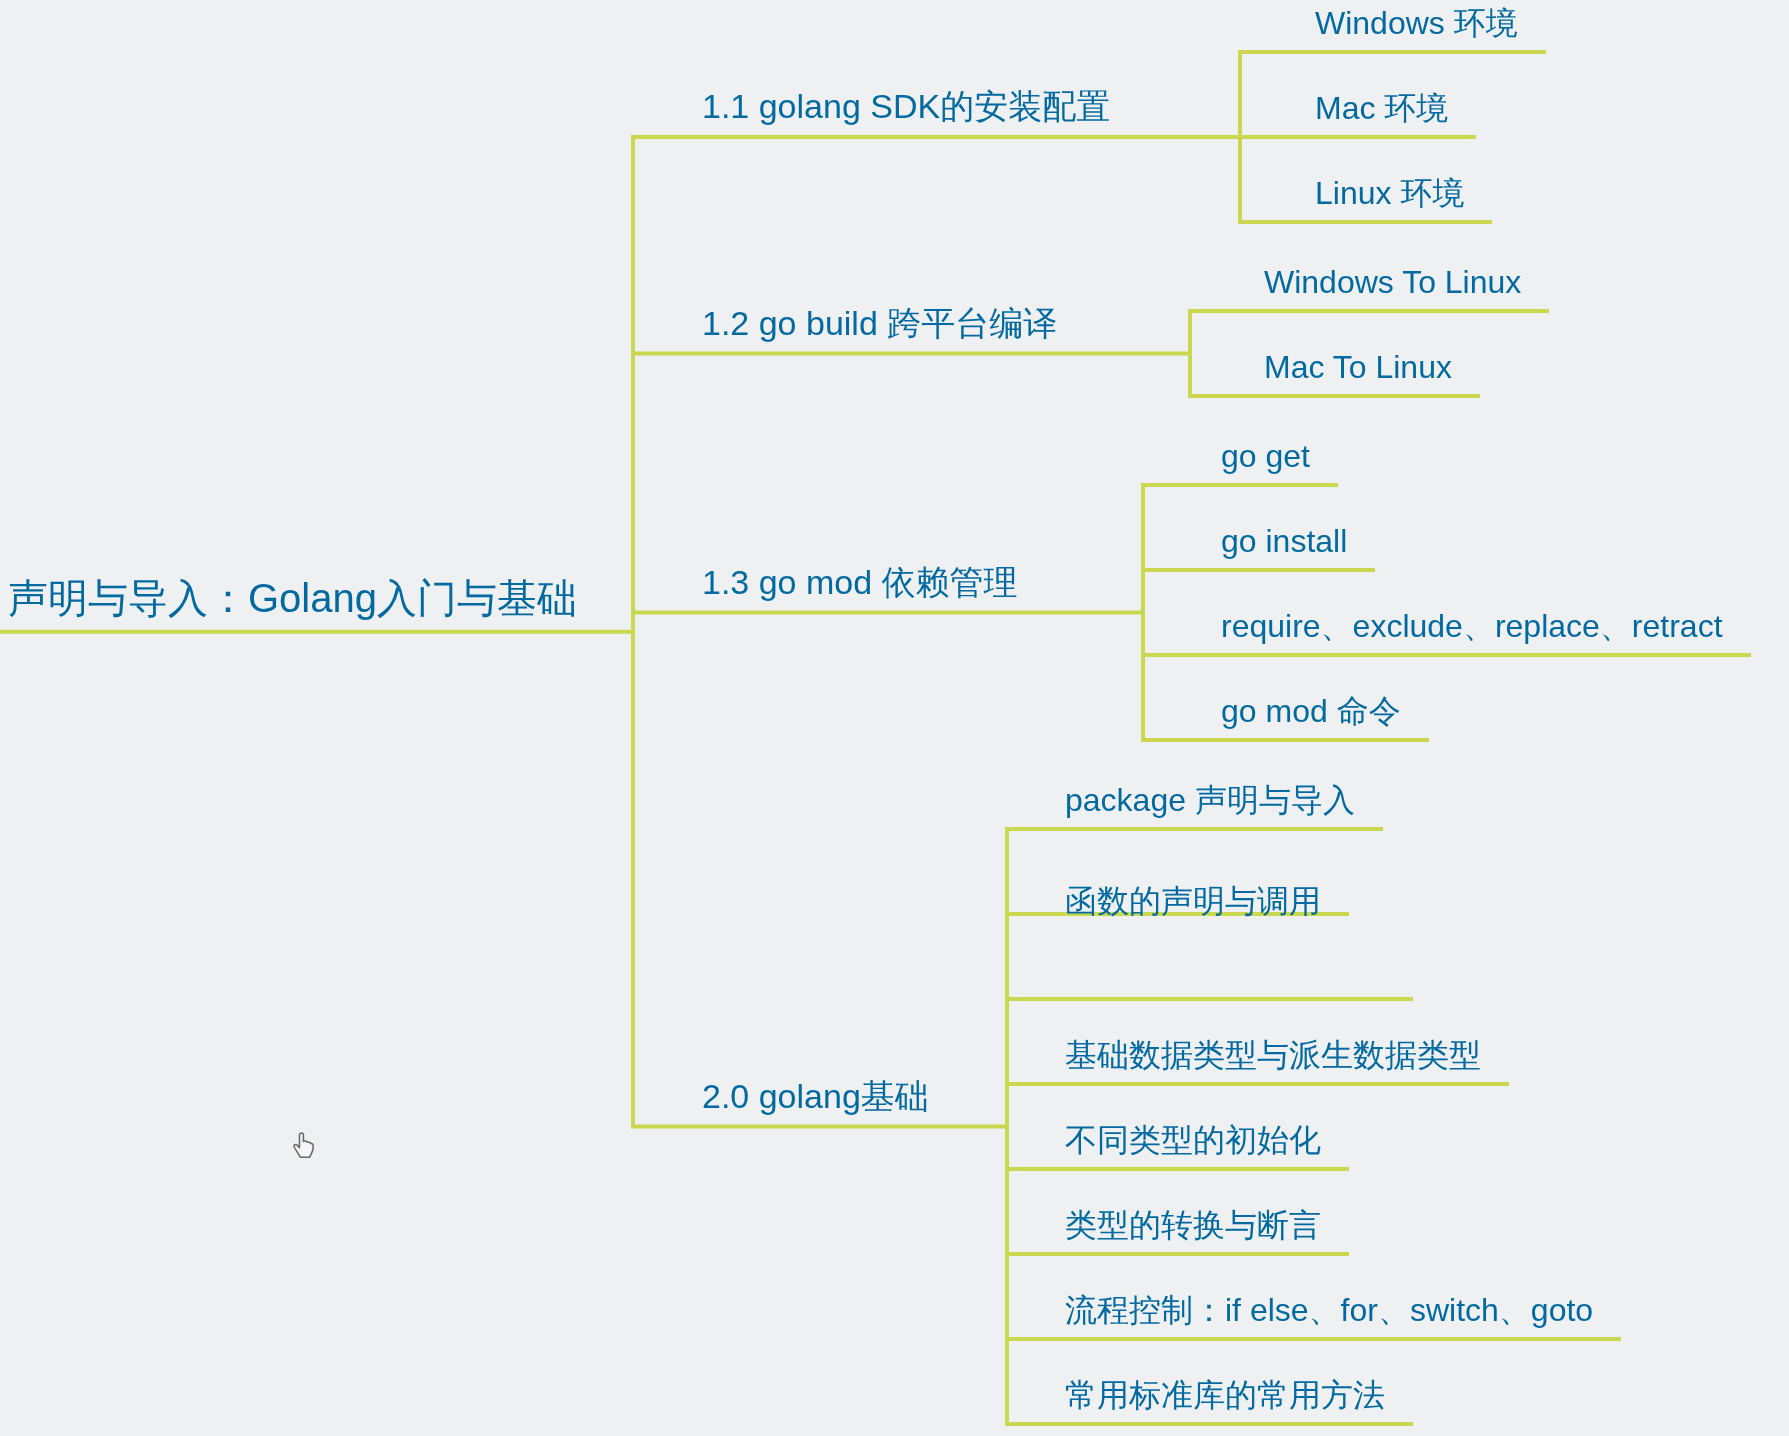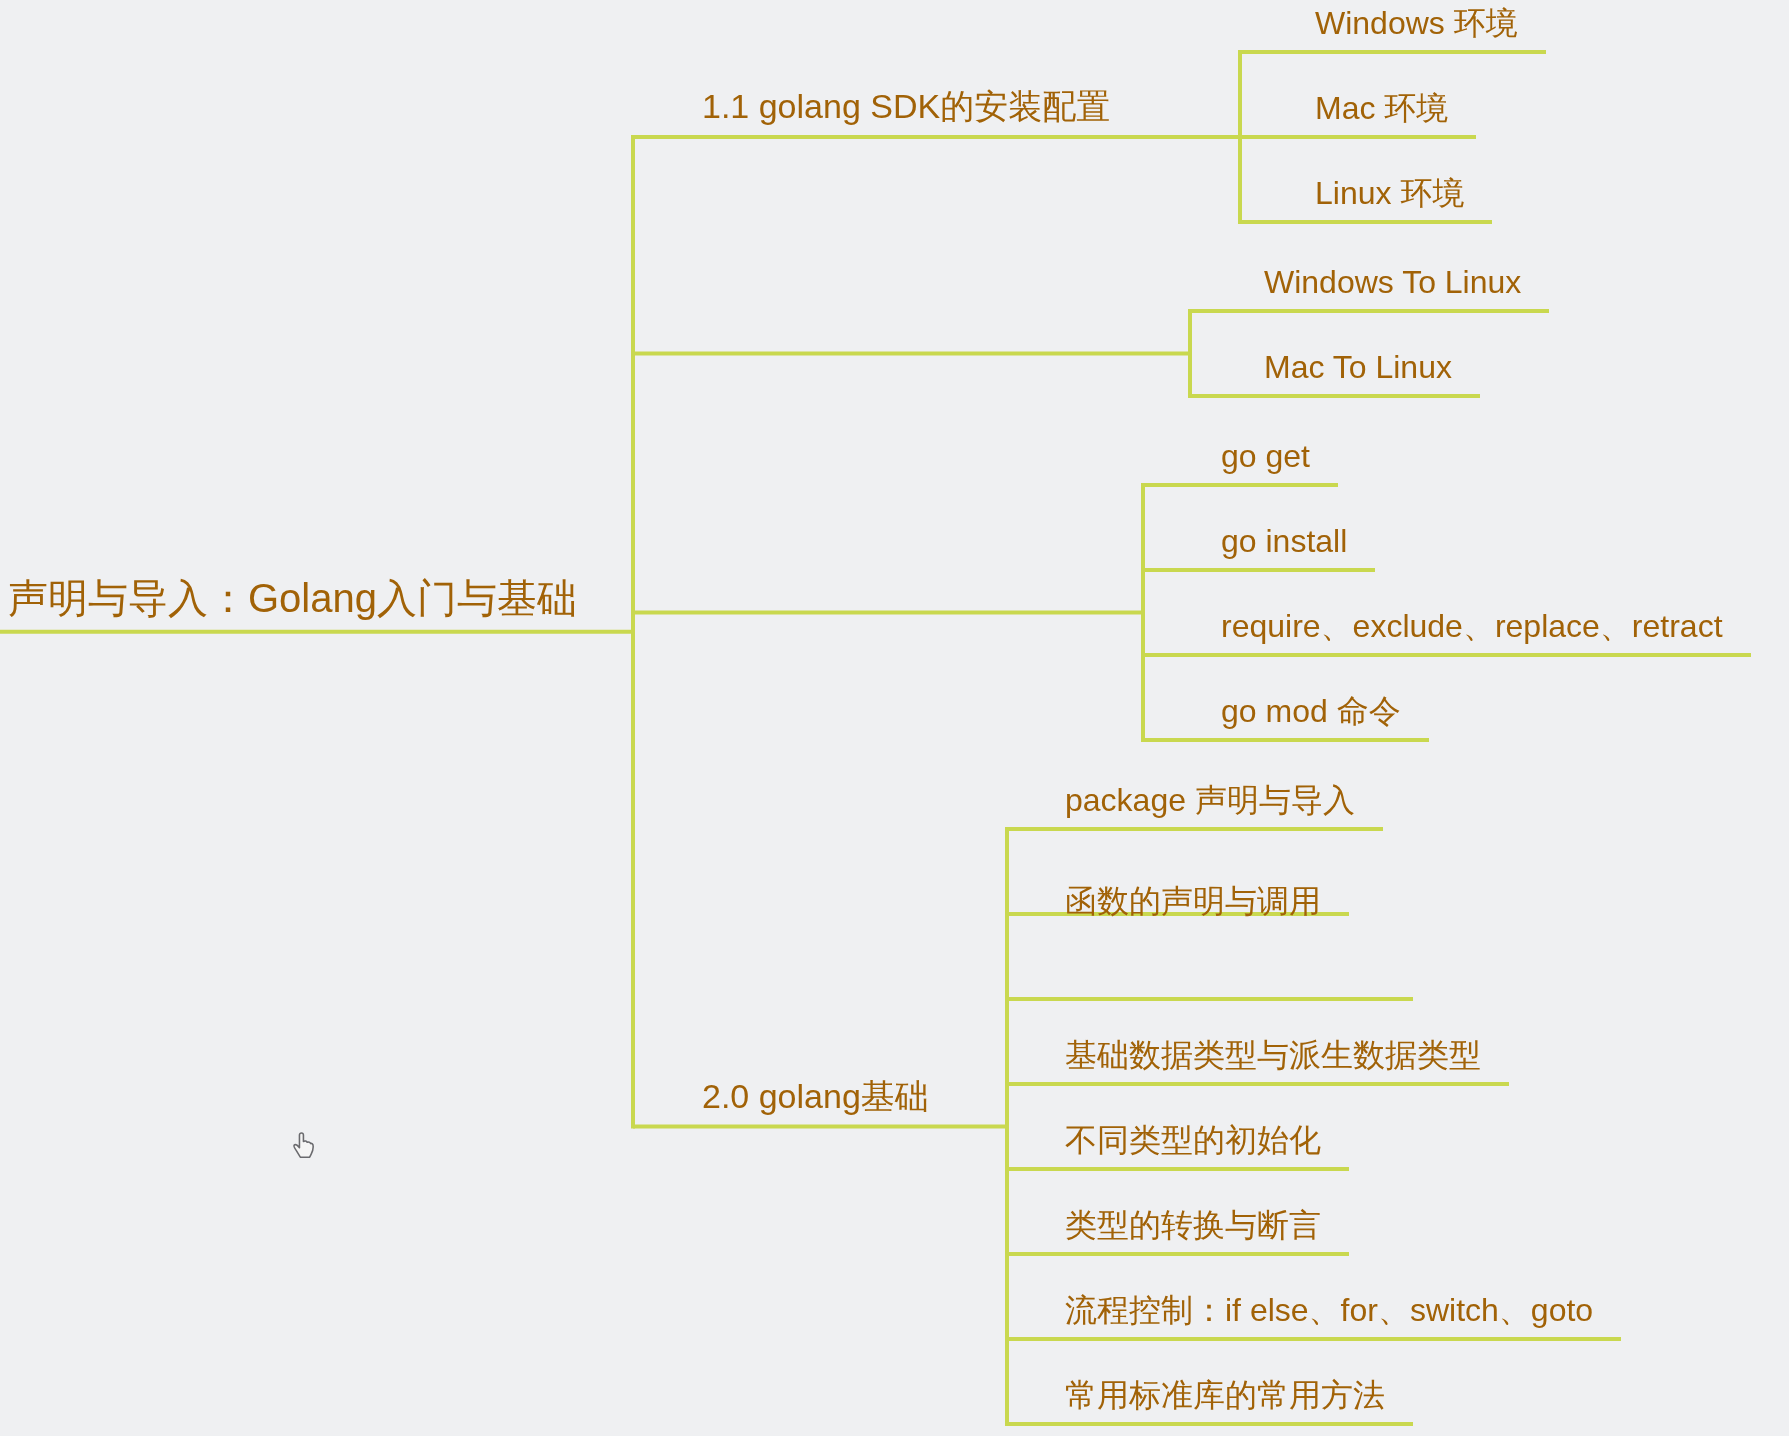--- a/index.html
+++ b/index.html
@@ -5,21 +5,21 @@
   html,body{margin:0;padding:0;}
   body{
     width:1789px;height:1436px;overflow:hidden;
     background:#eff0f2;
     font-family:"Liberation Sans","DejaVu Sans",sans-serif;
   }
   #map{position:relative;width:1789px;height:1436px;}
   #wires{position:absolute;left:0;top:0;z-index:1;}
   .lbl{
     position:absolute;visibility:hidden;white-space:nowrap;z-index:2;
-    color:#a16207;padding:0 2px 9px 2px;line-height:1.25;
+    color:#0369a1;padding:0 2px 9px 2px;line-height:1.25;
   }
   .d0{font-size:40px;}
   .d1{font-size:34px;text-align:center;}
   .d2{font-size:32px;}
   #cursor{position:absolute;z-index:3;}
 </style>
 </head>
 <body style="background: rgb(239, 240, 242);">
 
 <div id="map" style="color: rgb(62, 62, 65);">
@@ -62,22 +62,24 @@
                C14.9 11.5 15.6 11.1 16.4 11.4 C17.1 11.7 17.3 12.3 17.3 12.3
                C17.3 12.3 18 12.1 18.6 12.6 C19.2 13.1 19.2 13.9 19.2 14.6
                C19.2 16.5 18.6 18.3 17.7 20 L16.7 22 Z" fill="#f5f5f5" stroke="#6a6a6e" stroke-width="1.1" stroke-linejoin="round"></path>
     </svg>
   </div>
 <div class="lbl d0" style="left: 6px; top: 572.75px; visibility: visible;">声明与导入：Golang入门与基础</div>
     <div class="lbl d1" style="left: 700px; top: 85px; visibility: visible;">1.1 golang SDK的安装配置</div>
     <div class="lbl d2" style="left: 1313px; top: 3px; visibility: visible;">Windows 环境</div>
     <div class="lbl d2" style="left: 1313px; top: 88px; visibility: visible;">Mac 环境</div>
     <div class="lbl d2" style="left: 1313px; top: 173px; visibility: visible;">Linux 环境</div>
+    <div class="lbl d1" style="left: 700px; top: 301.5px; visibility: visible;">1.2 go build 跨平台编译</div>
     <div class="lbl d2" style="left: 1262px; top: 262px; visibility: visible;">Windows To Linux</div>
     <div class="lbl d2" style="left: 1262px; top: 347px; visibility: visible;">Mac To Linux</div>
+    <div class="lbl d1" style="left: 700px; top: 560.5px; visibility: visible;">1.3 go mod 依赖管理</div>
     <div class="lbl d2" style="left: 1219px; top: 436px; visibility: visible;">go get</div>
     <div class="lbl d2" style="left: 1219px; top: 521px; visibility: visible;">go install</div>
     <div class="lbl d2" style="left: 1219px; top: 606px; visibility: visible;">require、exclude、replace、retract</div>
     <div class="lbl d2" style="left: 1219px; top: 691px; visibility: visible;">go mod 命令</div>
     <div class="lbl d1" style="left: 700px; top: 1074.5px; visibility: visible;">2.0 golang基础</div>
     <div class="lbl d2" style="left: 1063px; top: 780px; visibility: visible;">package 声明与导入</div>
     <div class="lbl d2" style="left: 1063px; top: 865px; visibility: visible; margin-top: 16px;">函数的声明与调用</div>
     <div class="lbl d2" style="left: 1063px; top: 1035px; visibility: visible;">基础数据类型与派生数据类型</div>
     <div class="lbl d2" style="left: 1063px; top: 1120px; visibility: visible;">不同类型的初始化</div>
     <div class="lbl d2" style="left: 1063px; top: 1205px; visibility: visible;">类型的转换与断言</div>

